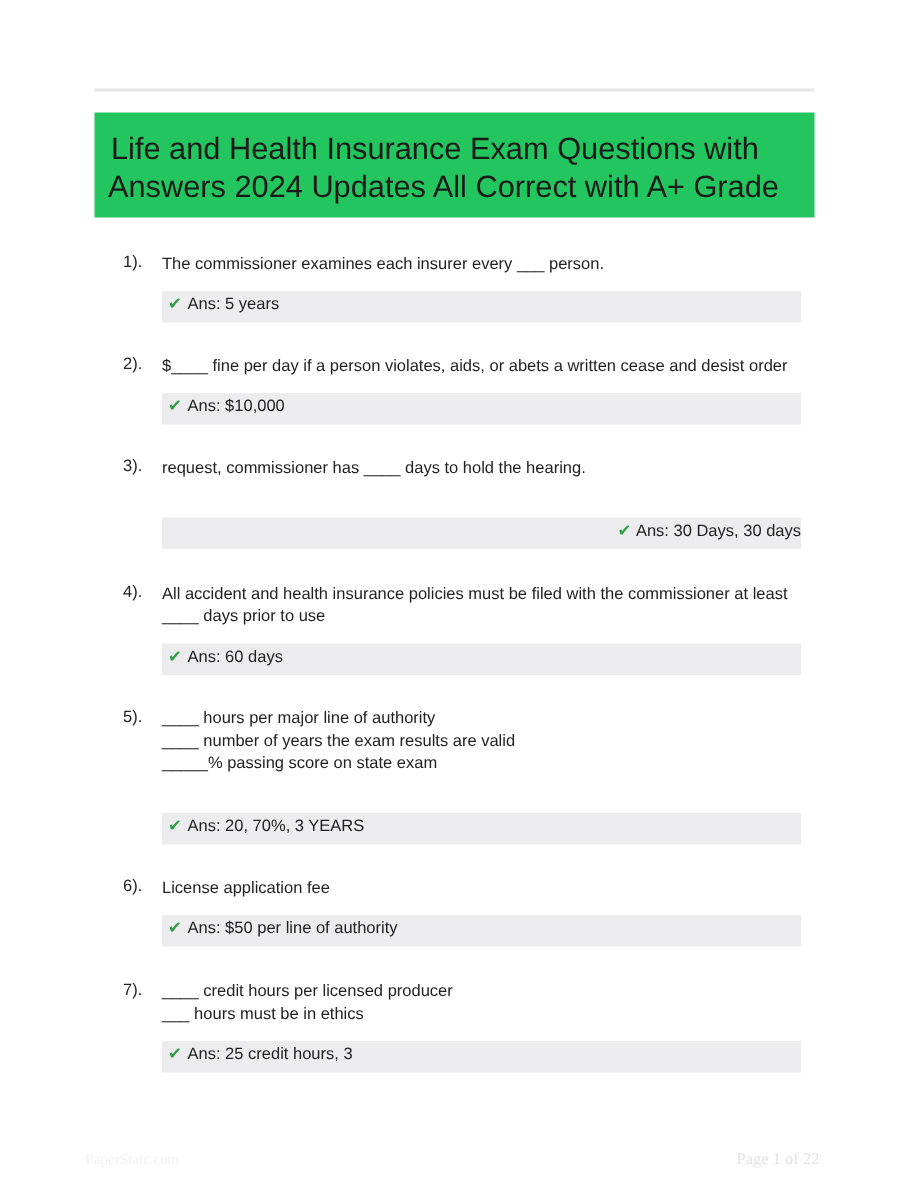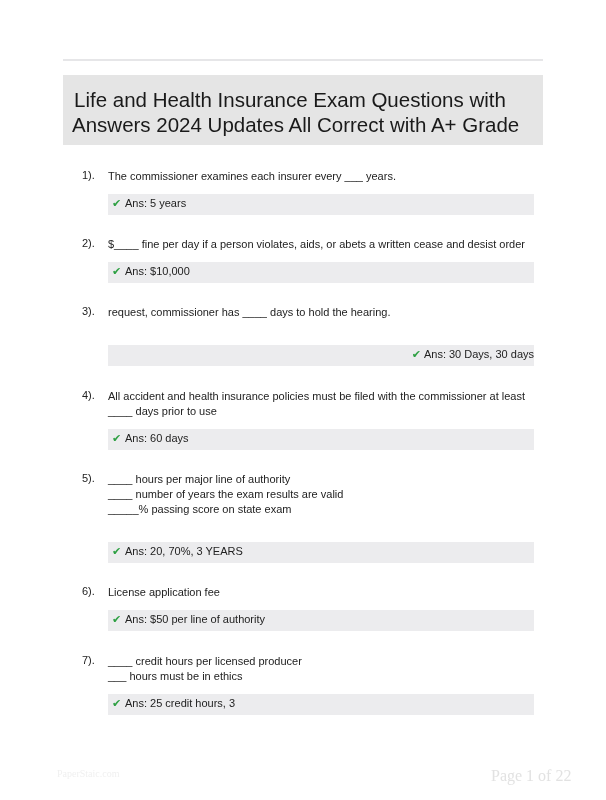--- a/index.html
+++ b/index.html
@@ -4,21 +4,21 @@
 <style>
   html, body { margin: 0; padding: 0; }
   body {
     width: 606px; height: 800px; background: #ffffff; position: relative; overflow: hidden;
     font-family: "Liberation Sans", "DejaVu Sans", sans-serif; color: #1f1f1f;
   }
   .top-rule {
     position: absolute; left: 63px; top: 59px; width: 480px; height: 2px; background: #e6e6e8;
   }
   .title-box {
-    position: absolute; left: 63px; top: 75px; width: 480px; height: 70px; background: #e5e5e5;
+    position: absolute; left: 63px; top: 75px; width: 480px; height: 70px; background: #22c55e;
     box-sizing: border-box; padding: 12px 0 0 9px;
   }
   .title-box h1 {
     margin: 0; font-weight: normal; font-size: 20.5px; line-height: 25px; color: #1a1a1a;
   }
   .title-box h1 .l1 { display: block; padding-left: 2px; }
   .title-box h1 .l2 { display: block; }
   .qa { position: absolute; left: 0; width: 606px; }
   .q-num {
     position: absolute; left: 82px; top: 0; font-size: 11px; color: #222;
@@ -30,40 +30,40 @@
   .ans {
     position: absolute; left: 108px; width: 426px; height: 21px; background: #ececee;
     font-size: 11px; line-height: 19px; color: #222; box-sizing: border-box; padding-left: 4px;
   }
   .ans .check { color: #2ea043; font-weight: bold; margin-right: 3px; display: inline-block; width: 10px; }
   .footer-left {
     position: absolute; left: 57px; top: 768px; font-size: 10px; color: #f0f0f0;
     font-family: "Liberation Serif", serif;
   }
   .footer-right {
-    position: absolute; left: 491px; top: 767px; font-size: 16px; color: #e2e2e2;
+    position: absolute; left: 491px; top: 767px; font-size: 11px; color: #e2e2e2;
     font-family: "Liberation Serif", serif;
   }
 </style>
 </head>
 <body>
 
 <div class="top-rule"></div>
 
 <div class="title-box">
   <h1>
     <span class="l1">Life and Health Insurance Exam Questions with</span>
     <span class="l2">Answers 2024 Updates All Correct with A+ Grade</span>
   </h1>
 </div>
 
 <div class="qa" style="top:169px;">
   <div class="q-num">1).</div>
   <div class="q-text">
-    <span>The commissioner examines each insurer every ___ years.</span>
+    <span>The commissioner examines each insurer every ___ person.</span>
   </div>
   <div class="ans" style="top:25px;">
     <span class="check">✔</span><span>Ans: 5 years</span>
   </div>
 </div>
 
 <div class="qa" style="top:237px;">
   <div class="q-num">2).</div>
   <div class="q-text">
     <span>$____ fine per day if a person violates, aids, or abets a written cease and desist order</span>

